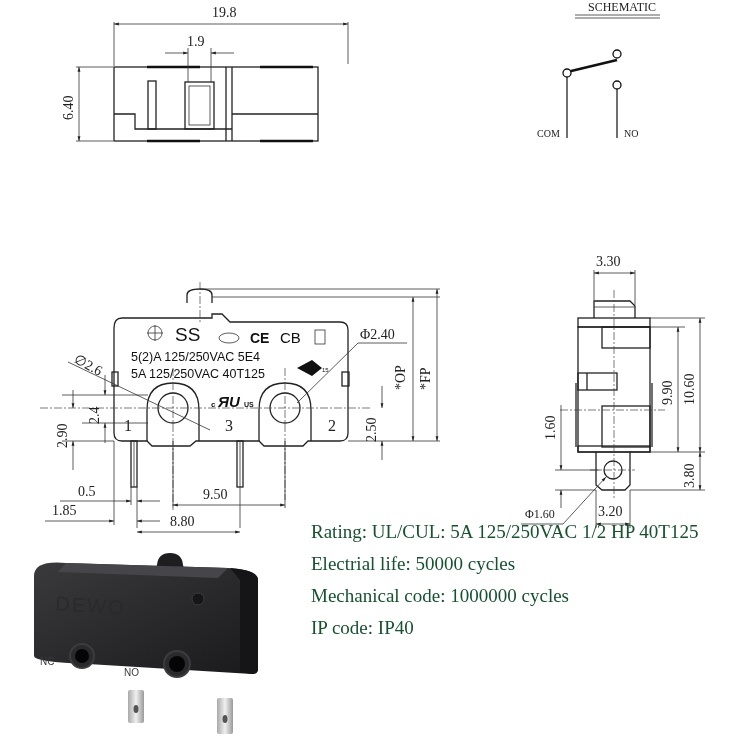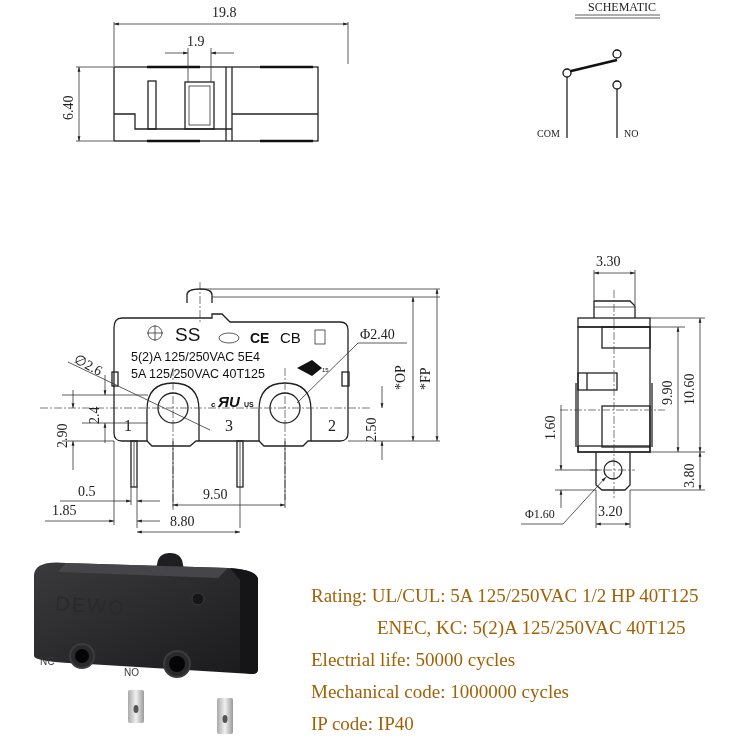--- a/index.html
+++ b/index.html
@@ -4,21 +4,21 @@
 <style>
   html, body { margin: 0; padding: 0; background: #ffffff; }
   body { width: 750px; height: 750px; position: relative; overflow: hidden; font-family: "Liberation Serif", serif; color: #111; }
   svg { position: absolute; left: 0; top: 0; }
   .ln { stroke: #222; stroke-width: 1.3; fill: none; }
   .thin { stroke: #333; stroke-width: 0.8; fill: none; }
   .dash { stroke: #444; stroke-width: 0.7; fill: none; stroke-dasharray: 8 2 2 2; }
   .thick { stroke: #111; stroke-width: 2.6; fill: none; }
   .dim { font-family: "Liberation Serif", serif; font-size: 14px; fill: #222; }
   .sans { font-family: "Liberation Sans", sans-serif; fill: #111; }
-  .specs { position: absolute; left: 311px; top: 580px; font-family: "Liberation Serif", serif; font-size: 19px; line-height: 32px; color: #a16207; }
+  .specs { position: absolute; left: 311px; top: 516px; font-family: "Liberation Serif", serif; font-size: 19px; line-height: 32px; color: #14532d; }
   .specs div { white-space: pre; }
   .indent { padding-left: 66px; }
 </style>
 </head>
 <body>
 
 <svg width="750" height="750" viewBox="0 0 750 750">
   <defs>
     <marker id="ar" viewBox="0 0 10 10" refX="10" refY="5" markerWidth="8" markerHeight="6" orient="auto-start-reverse">
       <path d="M0,2 L10,5 L0,8 z" fill="#222"></path>
@@ -226,17 +226,16 @@
     <text x="124" y="676" class="sans" style="font-size:10px;fill:#3a3a3c">NO</text>
     <rect x="128" y="690" width="16" height="33" rx="2" fill="url(#pin)"></rect>
     <ellipse cx="136" cy="709" rx="2.5" ry="4" fill="#555"></ellipse>
     <rect x="217" y="698" width="16" height="36" rx="2" fill="url(#pin)"></rect>
     <ellipse cx="225" cy="719" rx="2.5" ry="4" fill="#555"></ellipse>
   </g>
 </svg>
 
 <div class="specs">
   <div><span>Rating:</span> <span>UL/CUL: 5A 125/250VAC 1/2 HP 40T125</span></div>
-  <div class="indent">ENEC, KC: 5(2)A 125/250VAC 40T125</div>
   <div>Electrial life: 50000 cycles</div>
   <div>Mechanical code: 1000000 cycles</div>
   <div>IP code: IP40</div>
 </div>
 
 </body></html>

